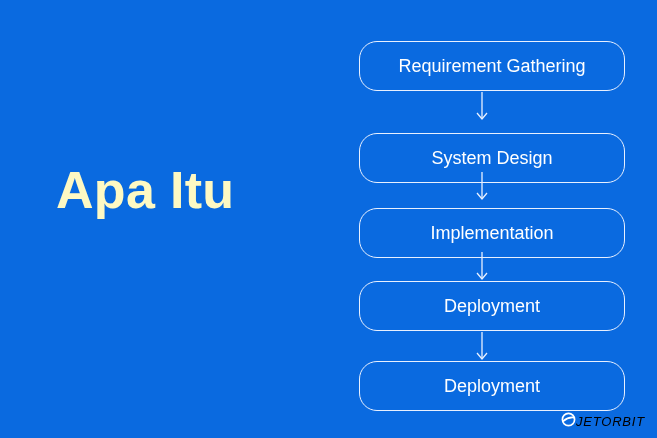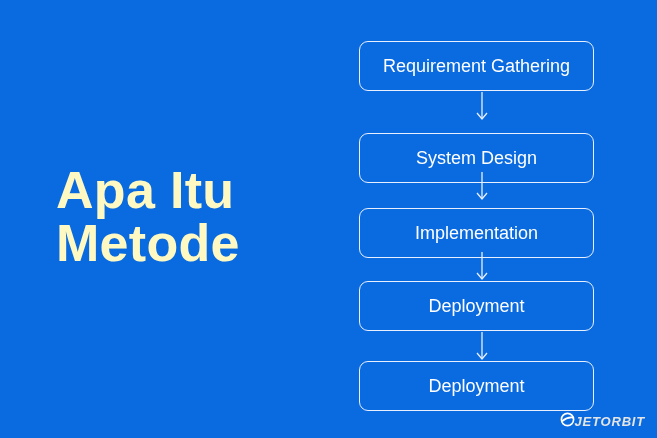--- a/index.html
+++ b/index.html
@@ -9,43 +9,42 @@
       font-family: "Liberation Sans", "DejaVu Sans", sans-serif;
       position: relative;
     }
     .title {
       position: absolute; left: 56px; top: 164px;
       color: #fef9c3; font-weight: bold;
       font-size: 52px; line-height: 53px; letter-spacing: 0.3px;
     }
     .title span { display: block; }
     .step {
-      position: absolute; left: 359px; width: 235px; height: 50px;
-      border: 1.5px solid #e8f0ff; border-radius: 9px;
+      position: absolute; left: 359px; width: 266px; height: 50px;
+      border: 1.5px solid #e8f0ff; border-radius: 18px;
       box-sizing: border-box;
       color: #ffffff; font-size: 18px;
       display: flex; align-items: center; justify-content: center;
     }
     .arrow {
       position: absolute; left: 476px; width: 12px;
     }
     .arrow svg { display: block; }
     .brand {
       position: absolute; right: 12px; bottom: 8px;
-      color: #e5e5e5; font-weight: bold; font-style: italic;
+      color: #000000; font-weight: normal; font-style: italic;
       font-size: 13px; letter-spacing: 0.8px;
       display: flex; align-items: center; gap: 0;
     }
   </style>
 </head>
 <body>
 
 <div class="title">
   <span>Apa Itu</span>
-  <span>Metode</span>
 </div>
 
 <div>
   <div class="step" style="top:41px;">Requirement Gathering</div>
   <div class="arrow" style="top:92px;">
     <svg width="12" height="29" viewBox="0 0 12 29">
         <line x1="6" y1="0" x2="6" y2="27" stroke="#e8f0ff" stroke-width="1.3"></line>
         <polyline points="1,21 6,27 11,21" fill="none" stroke="#e8f0ff" stroke-width="1.3"></polyline>
       </svg>
   </div>

